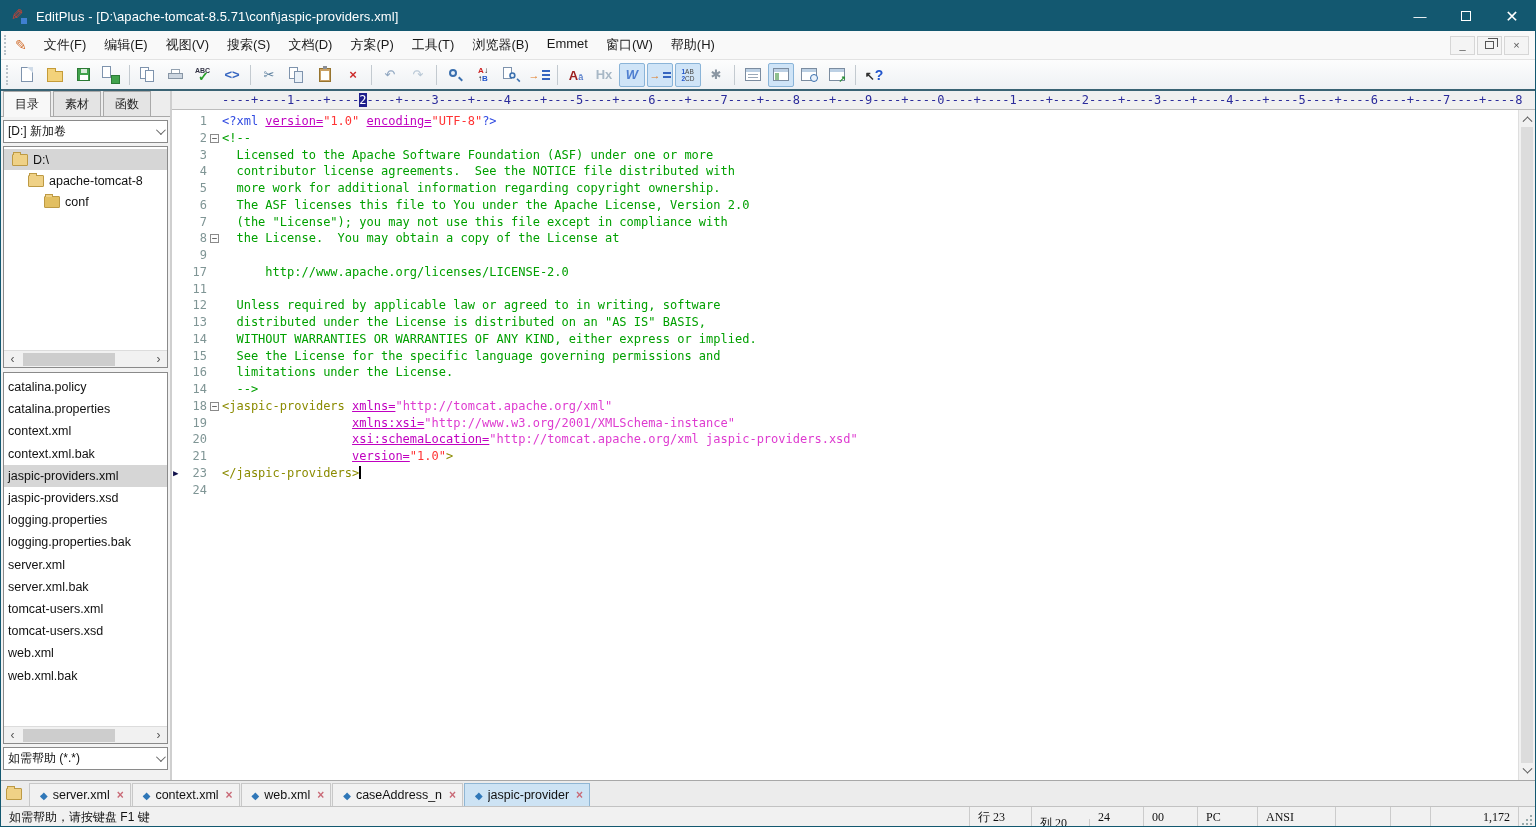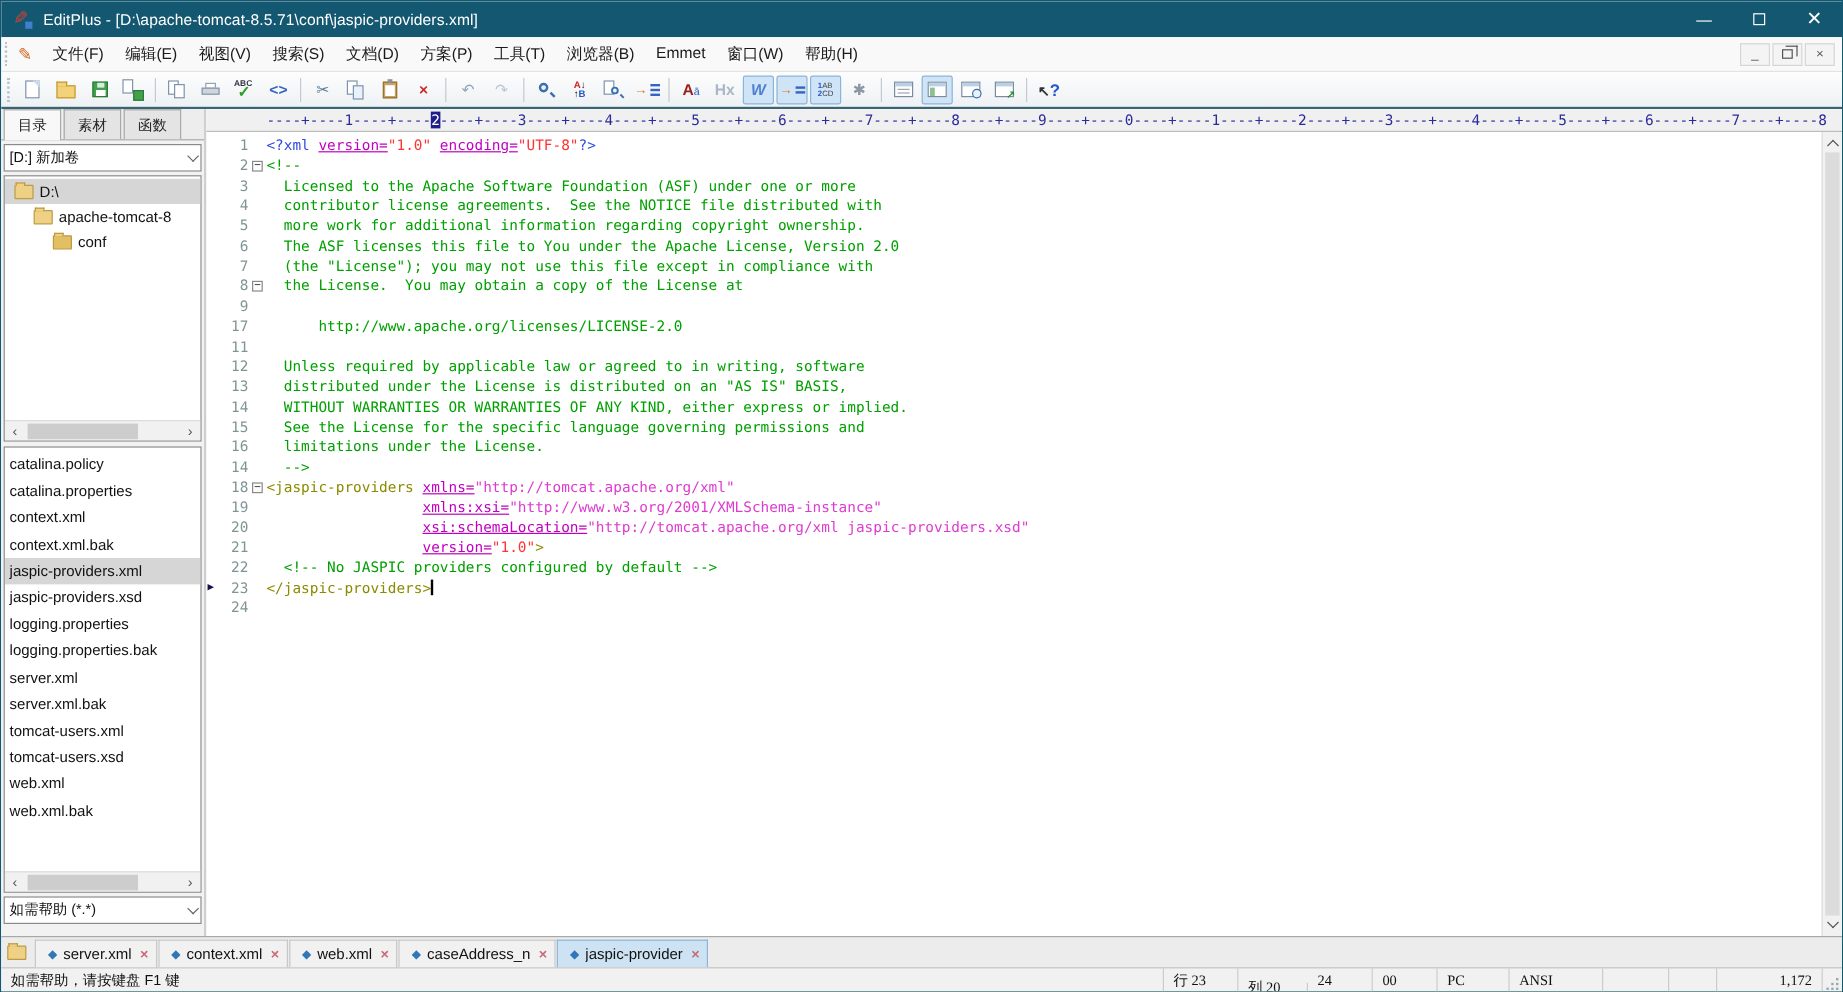--- a/index.html
+++ b/index.html
@@ -507,26 +507,20 @@
               <span class="lfold"></span>
               <span class="lcode"><span>                  </span><span class="tok-attr">xsi:schemaLocation=</span><span class="tok-url">"http://tomcat.apache.org/xml jaspic-providers.xsd"</span></span>
             </div>
             <div class="code-line">
               <span class="lmark"></span>
               <span class="lnum">21</span>
               <span class="lfold"></span>
               <span class="lcode"><span>                  </span><span class="tok-attr">version=</span><span class="tok-str">"1.0"</span><span class="tok-tag">&gt;</span></span>
             </div>
             <div class="code-line">
-              <span class="lmark"></span>
-              <span class="lnum">22</span>
-              <span class="lfold"></span>
-              <span class="lcode"><span>  </span><span class="tok-comment">&lt;!-- No JASPIC providers configured by default --&gt;</span></span>
-            </div>
-            <div class="code-line">
               <span class="lmark">▶</span>
               <span class="lnum">23</span>
               <span class="lfold"></span>
               <span class="lcode"><span class="tok-tag">&lt;/jaspic-providers&gt;</span><span class="caret"></span></span>
             </div>
             <div class="code-line">
               <span class="lmark"></span>
               <span class="lnum">24</span>
               <span class="lfold"></span>
               <span class="lcode"></span>

